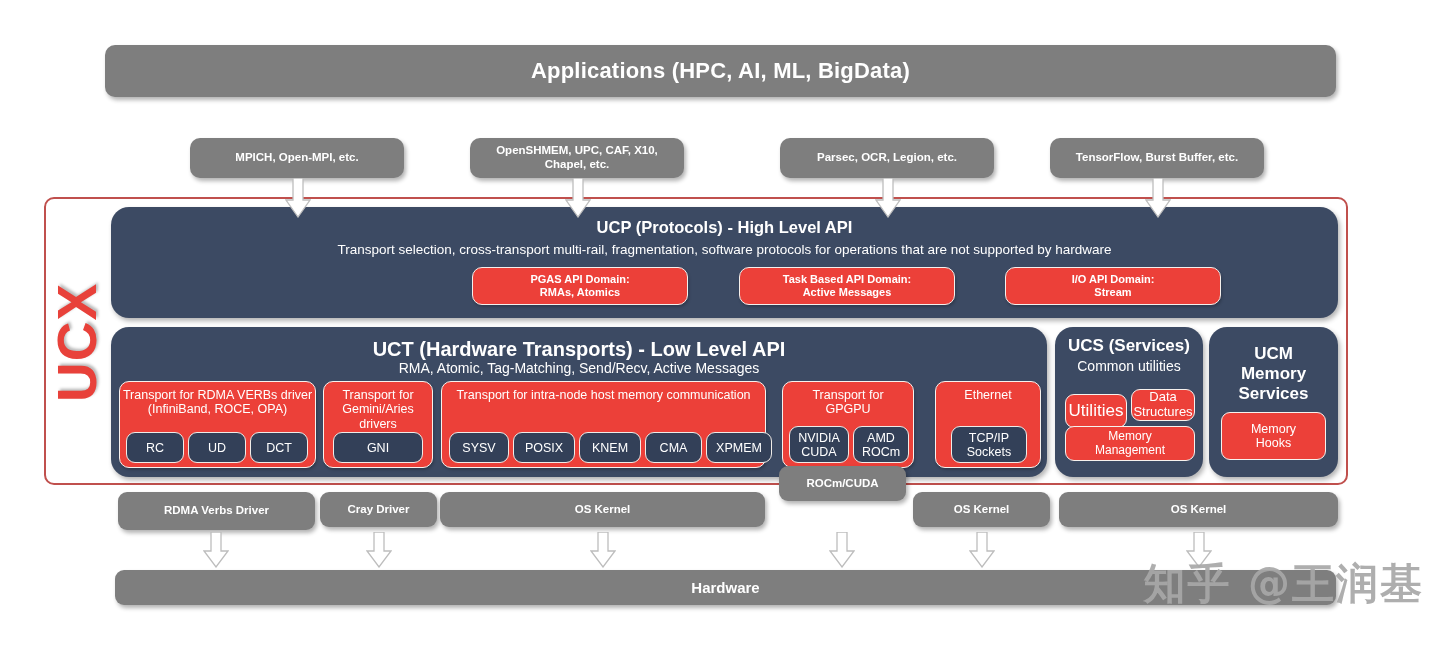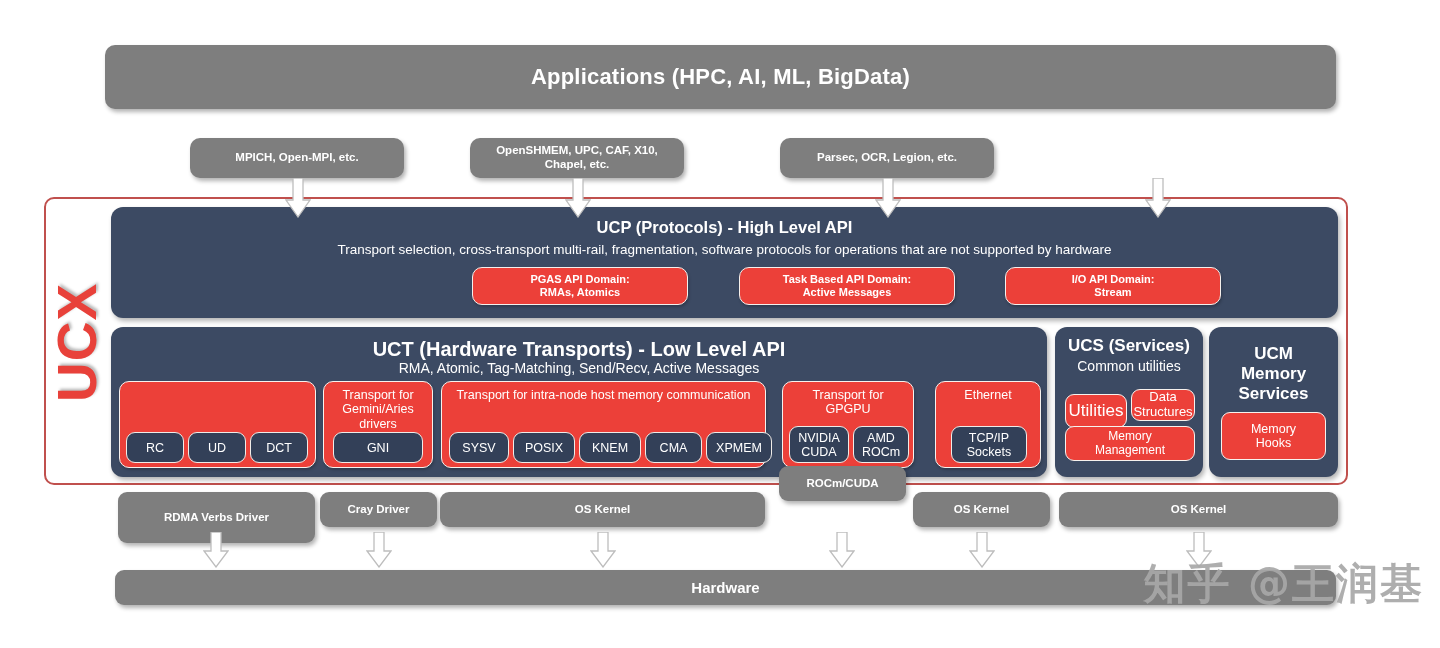--- a/index.html
+++ b/index.html
@@ -78,21 +78,21 @@
     font-weight: bold;
     letter-spacing: 1px;
     writing-mode: vertical-rl;
     transform: rotate(180deg);
     text-shadow: 2px 2px 3px rgba(0,0,0,0.28);
   }
 
   
   .navy {
     background: #3c4a63;
-    border-radius: 12px;
+    border-radius: 18px;
     box-shadow: 2px 3px 5px rgba(0,0,0,0.30);
   }
   .panel-title {
     position: absolute;
     left: 0; right: 0;
     text-align: center;
     color: #ffffff;
     font-weight: bold;
   }
   .panel-sub {
@@ -179,32 +179,35 @@
     letter-spacing: 2px;
     white-space: nowrap;
     opacity: .92;
   }
 </style>
 </head>
 <body>
 
 <div id="stage">
 
-  <div class="box gray app-bar" style="left:105px; top:45px; width:1231px; height:64px;">
+  <div class="box gray app-bar" style="left:105px; top:45px; width:1231px; height:52px;">
     <span>Applications (HPC, AI, ML, BigData)</span>
   </div>
 
   <div class="box gray mw-box" style="left:190px; top:138px; width:214px; height:40px;">
     <span class="ml">MPICH, Open-MPI, etc.</span>
   </div>
   <div class="box gray mw-box" style="left:470px; top:138px; width:214px; height:40px;">
     <span class="ml">OpenSHMEM, UPC, CAF, X10,<br>Chapel, etc.</span>
   </div>
   <div class="box gray mw-box" style="left:780px; top:138px; width:214px; height:40px;">
     <span class="ml">Parsec, OCR, Legion, etc.</span>
+  </div>
+  <div class="box gray mw-box" style="left:1050px; top:138px; width:214px; height:40px;">
+    <span class="ml">TensorFlow, Burst Buffer, etc.</span>
   </div>
 
   <div id="ucx-frame"></div>
   <div id="ucx-label">UCX</div>
 
   <div class="navy" style="position:absolute; left:111px; top:207px; width:1227px; height:111px;">
     <div class="panel-title" style="top:11px; font-size:16.5px;">UCP (Protocols) - High Level API</div>
     <div class="panel-sub" style="top:35px; font-size:13.5px; padding:0 10px;">Transport selection, cross-transport multi-rail, fragmentation, software protocols for operations that are not supported by hardware</div>
   </div>
   <div class="box red red-domain" style="left:472px; top:267px; width:216px; height:38px;">
@@ -216,20 +219,21 @@
   <div class="box red red-domain" style="left:1005px; top:267px; width:216px; height:38px;">
     <span class="ml">I/O API Domain:<br>Stream</span>
   </div>
 
   <div class="navy" style="position:absolute; left:111px; top:327px; width:936px; height:150px;">
     <div class="panel-title" style="top:11px; font-size:20px;">UCT (Hardware Transports) - Low Level API</div>
     <div class="panel-sub" style="top:33px; font-size:14px;">RMA, Atomic, Tag-Matching, Send/Recv, Active Messages</div>
   </div>
 
   <div class="red-group" style="left:119px; top:381px; width:197px; height:87px;">
+    <div class="grp-title ml" style="top:6px;">Transport for RDMA VERBs driver<br>(InfiniBand, ROCE, OPA)</div>
     <div class="chip ml" style="left:6px; top:50px; width:58px; height:31px;">RC</div>
     <div class="chip ml" style="left:68px; top:50px; width:58px; height:31px;">UD</div>
     <div class="chip ml" style="left:130px; top:50px; width:58px; height:31px;">DCT</div>
   </div>
 
   <div class="red-group" style="left:323px; top:381px; width:110px; height:87px;">
     <div class="grp-title ml" style="top:6px;">Transport for<br>Gemini/Aries<br>drivers</div>
     <div class="chip ml" style="left:9px; top:50px; width:90px; height:31px;">GNI</div>
   </div>
 
@@ -259,21 +263,21 @@
     <div class="rchip ml" style="left:10px; top:67px; width:62px; height:34px; font-size:17px;">Utilities</div>
     <div class="rchip ml" style="left:76px; top:62px; width:64px; height:32px; font-size:13px;">Data<br>Structures</div>
     <div class="rchip ml" style="left:10px; top:99px; width:130px; height:35px; font-size:12px;">Memory<br>Management</div>
   </div>
 
   <div class="navy" style="position:absolute; left:1209px; top:327px; width:129px; height:150px;">
     <div class="panel-title ml" style="top:9px; font-size:17px;margin-top:8px;">UCM<br>Memory<br>Services</div>
     <div class="rchip ml" style="left:12px; top:85px; width:105px; height:48px; font-size:12.5px;">Memory<br>Hooks</div>
   </div>
 
-  <div class="box gray drv-box" style="left:118px; top:492px; width:197px; height:51px;">
+  <div class="box gray drv-box" style="left:118px; top:492px; width:197px; height:38px;">
     <span>RDMA Verbs Driver</span>
   </div>
   <div class="box gray drv-box" style="left:320px; top:492px; width:117px; height:35px;">
     <span>Cray Driver</span>
   </div>
   <div class="box gray drv-box" style="left:440px; top:492px; width:325px; height:35px;">
     <span>OS Kernel</span>
   </div>
   <div class="box gray drv-box" style="left:779px; top:466px; width:127px; height:35px;">
     <span>ROCm/CUDA</span>

